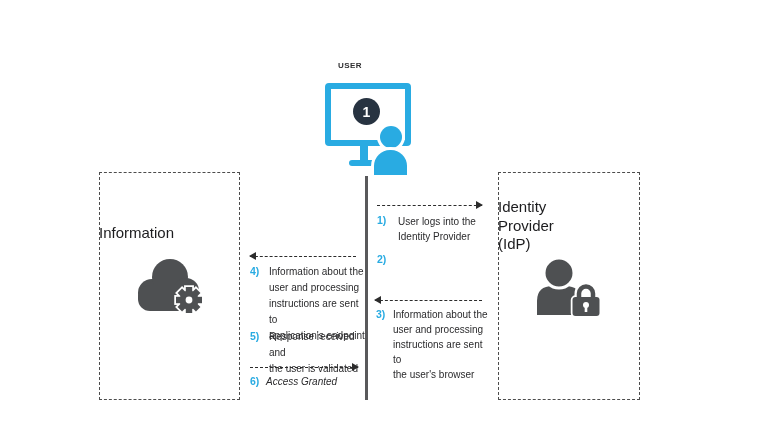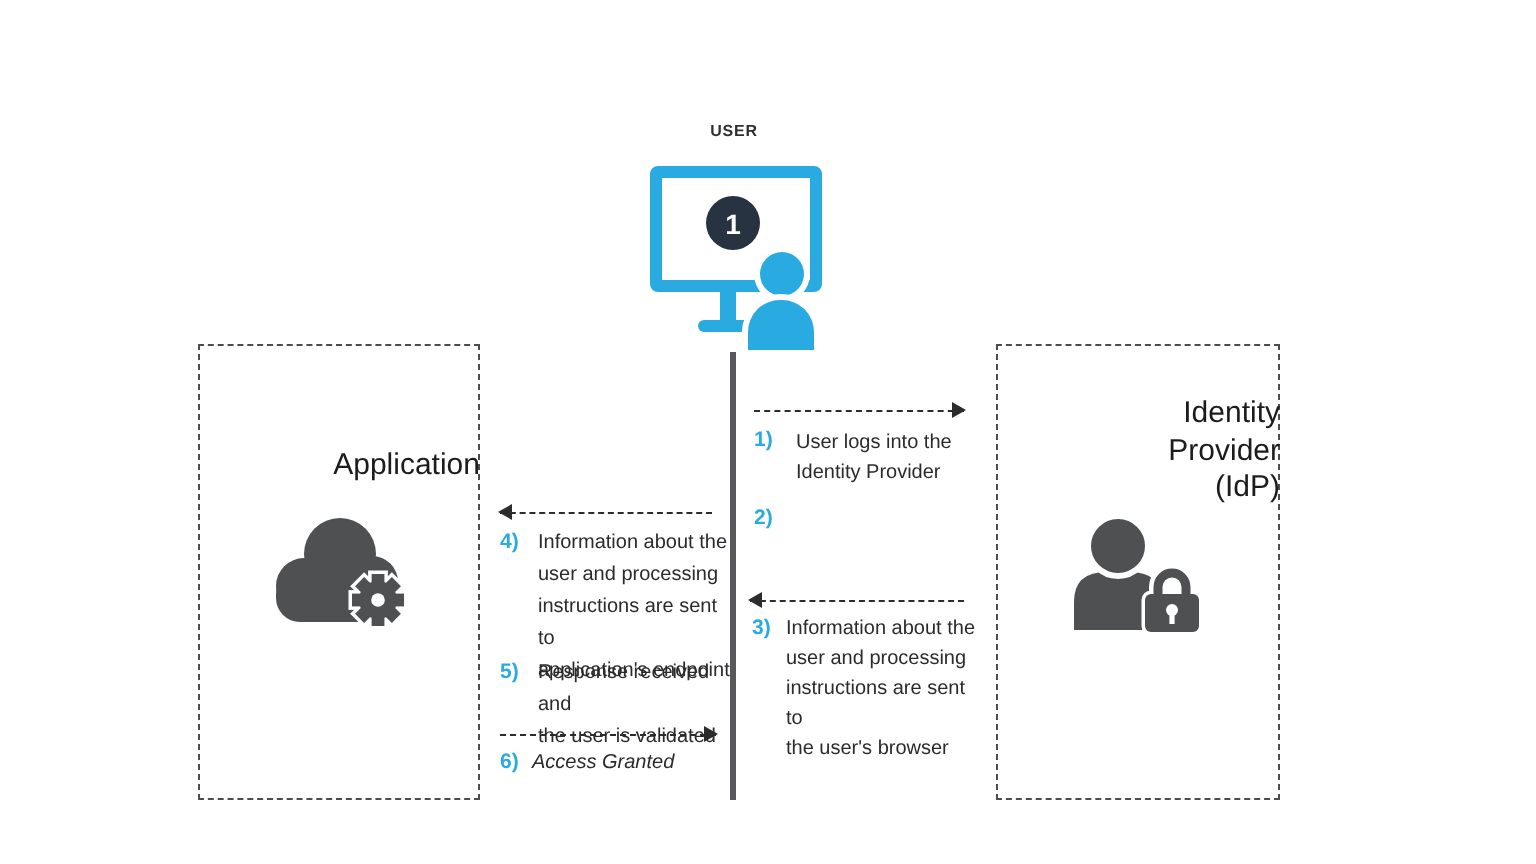--- a/index.html
+++ b/index.html
@@ -9,36 +9,36 @@
     --line:#59595b;
     --ink:#2b2b2d;
   }
   *{margin:0;padding:0;box-sizing:border-box;}
   html,body{background:#fff;}
   body{font-family:"Liberation Sans",sans-serif;color:var(--ink);}
   .canvas{position:relative;width:768px;height:432px;background:#fff;overflow:hidden;}
   .abs{position:absolute;}
 
   
-  .user-label{left:338px;top:61px;width:58px;text-align:center;font-size:8px;font-weight:700;letter-spacing:.4px;color:#2f2f31;}
+  .user-label{left:338px;top:61px;width:58px;font-size:8px;font-weight:700;letter-spacing:.4px;color:#2f2f31;}
   .monitor-screen{left:325px;top:83px;width:86px;height:63px;border:6px solid var(--blue);border-radius:4px;background:#fff;z-index:1;}
   .monitor-neck{left:360px;top:146px;width:8px;height:16px;background:var(--blue);z-index:1;}
   .monitor-base{left:349px;top:160px;width:42px;height:6px;border-radius:3px;background:var(--blue);z-index:1;}
   .user-badge{left:353px;top:98px;width:27px;height:27px;border-radius:50%;background:var(--navy);color:#fff;display:flex;align-items:center;justify-content:center;font-size:14px;font-weight:700;z-index:2;}
   .person-head{left:380px;top:126px;width:22px;height:22px;border-radius:50%;background:var(--blue);box-shadow:0 0 0 3px #fff;z-index:3;}
   .person-body{left:374px;top:150px;width:33px;height:25px;border-radius:16px 16px 0 0;background:var(--blue);box-shadow:0 0 0 3px #fff;z-index:3;}
 
   
   .timeline{left:365px;top:176px;width:3px;height:224px;background:var(--line);}
 
   
   .dashed-box{border:1px dashed #4c4c4c;}
   .app-box{left:99px;top:172px;width:141px;height:228px;}
   .idp-box{left:498px;top:172px;width:142px;height:228px;}
-  .box-title{font-size:15px;color:#1c1c1e;text-align:right;}
+  .box-title{font-size:15px;color:#1c1c1e;text-align:left;}
   .app-title{left:99px;top:224px;width:141px;}
   .idp-title{left:498px;top:198px;width:142px;line-height:18.5px;white-space:pre-line;}
 
   
   .arrow{height:0;border-top:1.5px dashed #2c2c2c;}
   .arrow-right::after{content:"";position:absolute;right:-1px;top:-5px;width:0;height:0;
     border-left:7px solid #2c2c2c;border-top:4px solid transparent;border-bottom:4px solid transparent;}
   .arrow-left::before{content:"";position:absolute;left:-1px;top:-5px;width:0;height:0;
     border-right:7px solid #2c2c2c;border-top:4px solid transparent;border-bottom:4px solid transparent;}
 
@@ -59,21 +59,21 @@
   <div class="abs monitor-screen"></div>
   <div class="abs monitor-neck"></div>
   <div class="abs monitor-base"></div>
   <div class="abs user-badge">1</div>
   <div class="abs person-head"></div>
   <div class="abs person-body"></div>
 
   <div class="abs timeline"></div>
 
   <div class="abs dashed-box app-box"></div>
-  <div class="abs box-title app-title">Application</div>
+  <div class="abs box-title app-title">Information</div>
   <svg class="abs" style="left:134px;top:251px;" width="74" height="68" viewBox="0 0 74 68">
     <g fill="var(--gray)">
       <circle cx="18" cy="42" r="14"></circle>
       <circle cx="36" cy="26" r="18"></circle>
       <circle cx="52" cy="40" r="13"></circle>
       <rect x="4" y="34" width="60" height="26" rx="12"></rect>
     </g>
     <g transform="translate(55,49)">
       <g fill="var(--gray)" stroke="#fff" stroke-width="3.5">
         <rect x="-3.2" y="-13" width="6.4" height="26"></rect>

